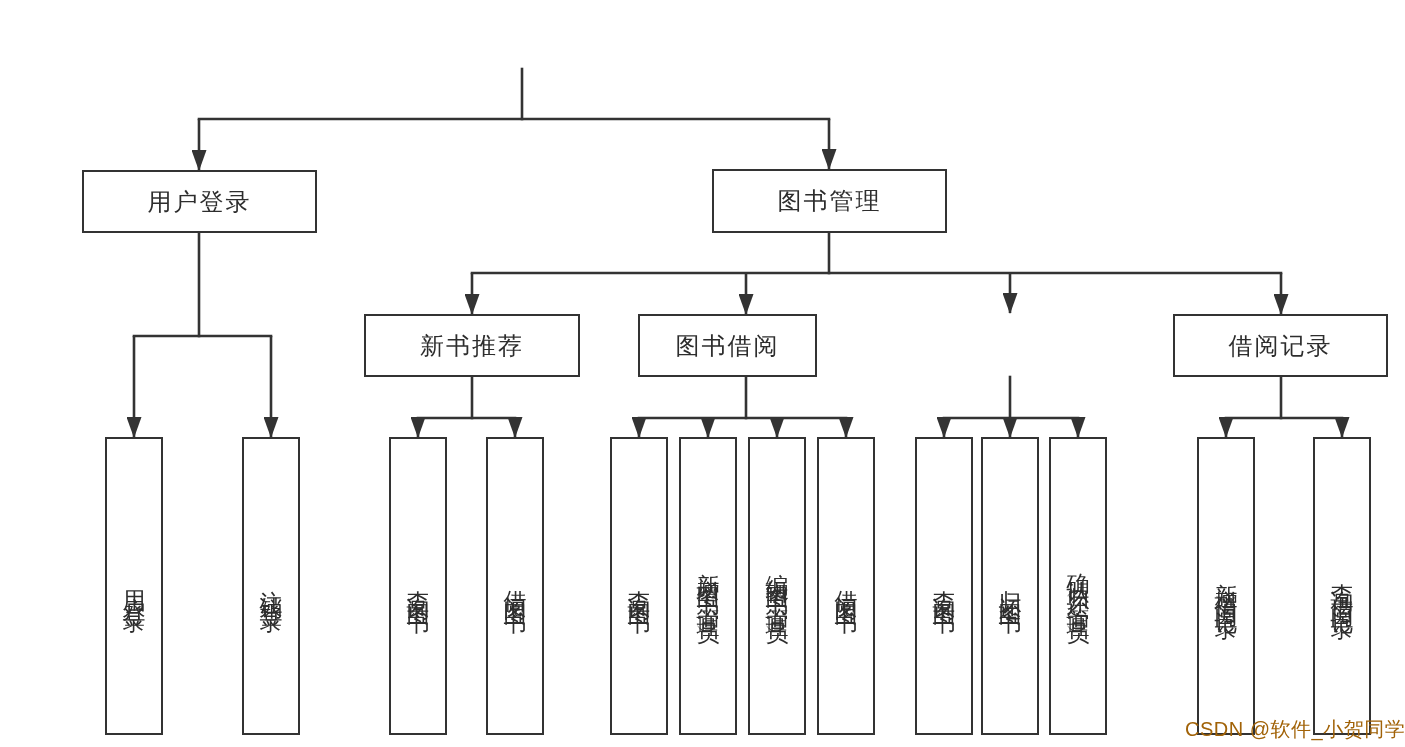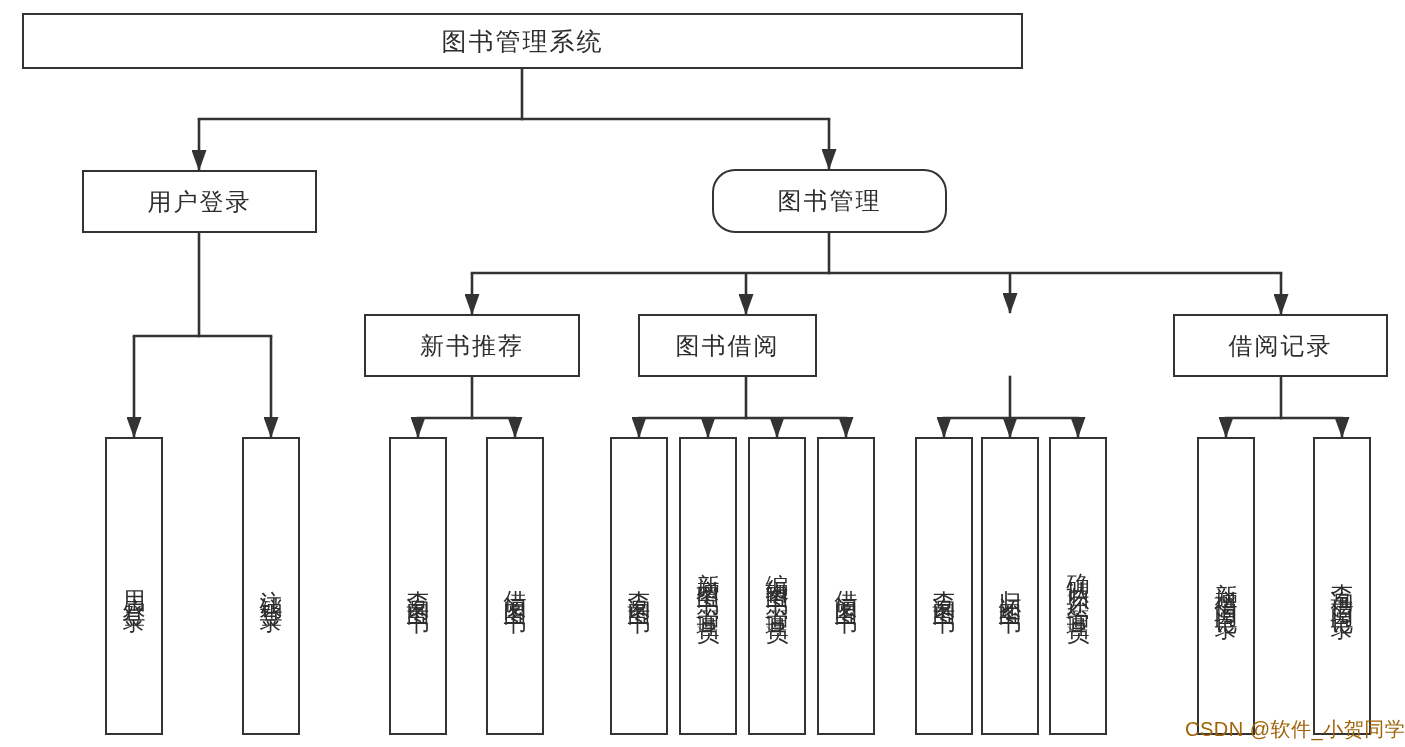--- a/index.html
+++ b/index.html
@@ -49,21 +49,21 @@
     top: 716px;
     font-size: 20px;
     letter-spacing: 0.5px;
     color: #a16207;
     white-space: nowrap;
     z-index: 5;
   }
   
   .b-root        { left: 22px;   top: 13px;  width: 1001px; height: 56px; }
   .b-login       { left: 82px;   top: 170px; width: 235px;  height: 63px; }
-  .b-mgmt        { left: 712px;  top: 169px; width: 235px;  height: 64px; border-radius: 23px; }
+  .b-mgmt        { left: 712px;  top: 169px; width: 235px;  height: 64px; }
   .b-newbooks    { left: 364px;  top: 314px; width: 216px;  height: 63px; }
   .b-borrow      { left: 638px;  top: 314px; width: 179px;  height: 63px; }
   .b-current     { left: 902px;  top: 313px; width: 216px;  height: 64px; }
   .b-records     { left: 1173px; top: 314px; width: 215px;  height: 63px; }
   .x1  { left: 105px; }  .x2  { left: 242px; }
   .x3  { left: 389px; }  .x4  { left: 486px; }
   .x5  { left: 610px; }  .x6  { left: 679px; }
   .x7  { left: 748px; }  .x8  { left: 817px; }
   .x9  { left: 915px; }  .x10 { left: 981px; }
   .x11 { left: 1049px; } .x12 { left: 1197px; }
@@ -115,23 +115,20 @@
     <line x1="944" y1="418" x2="944" y2="437" marker-end="url(#arrow)"></line>
     <line x1="1010" y1="418" x2="1010" y2="437" marker-end="url(#arrow)"></line>
     <line x1="1078" y1="418" x2="1078" y2="437" marker-end="url(#arrow)"></line>
 
     <line x1="1281" y1="377" x2="1281" y2="418" stroke-linecap="square"></line>
     <line x1="1226" y1="418" x2="1342" y2="418" stroke-linecap="square"></line>
     <line x1="1226" y1="418" x2="1226" y2="437" marker-end="url(#arrow)"></line>
     <line x1="1342" y1="418" x2="1342" y2="437" marker-end="url(#arrow)"></line>
   </svg>
 
-  <div class="node root-node b-root">
-    <span>图书管理系统</span>
-  </div>
 
   <div class="node hnode b-login">
     <span>用户登录</span>
   </div>
   <div class="node hnode b-mgmt">
     <span>图书管理</span>
   </div>
 
   <div class="node hnode b-newbooks">
     <span>新书推荐</span>

